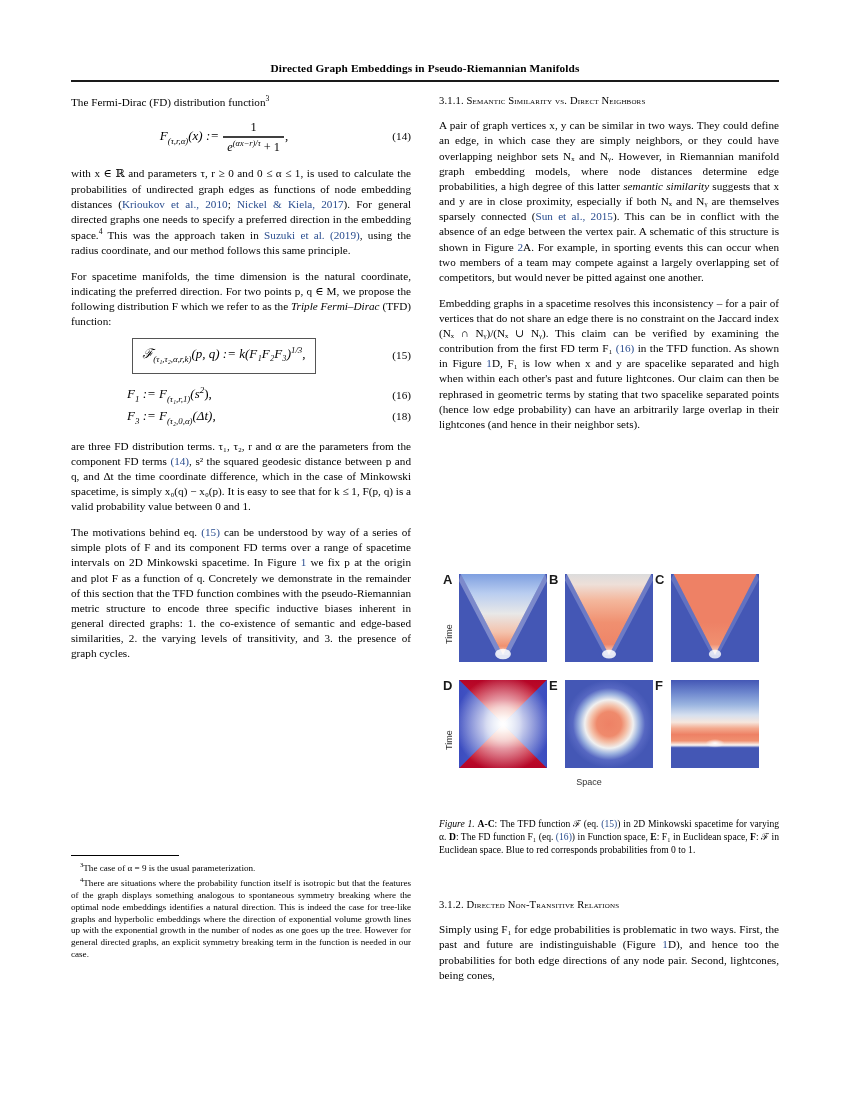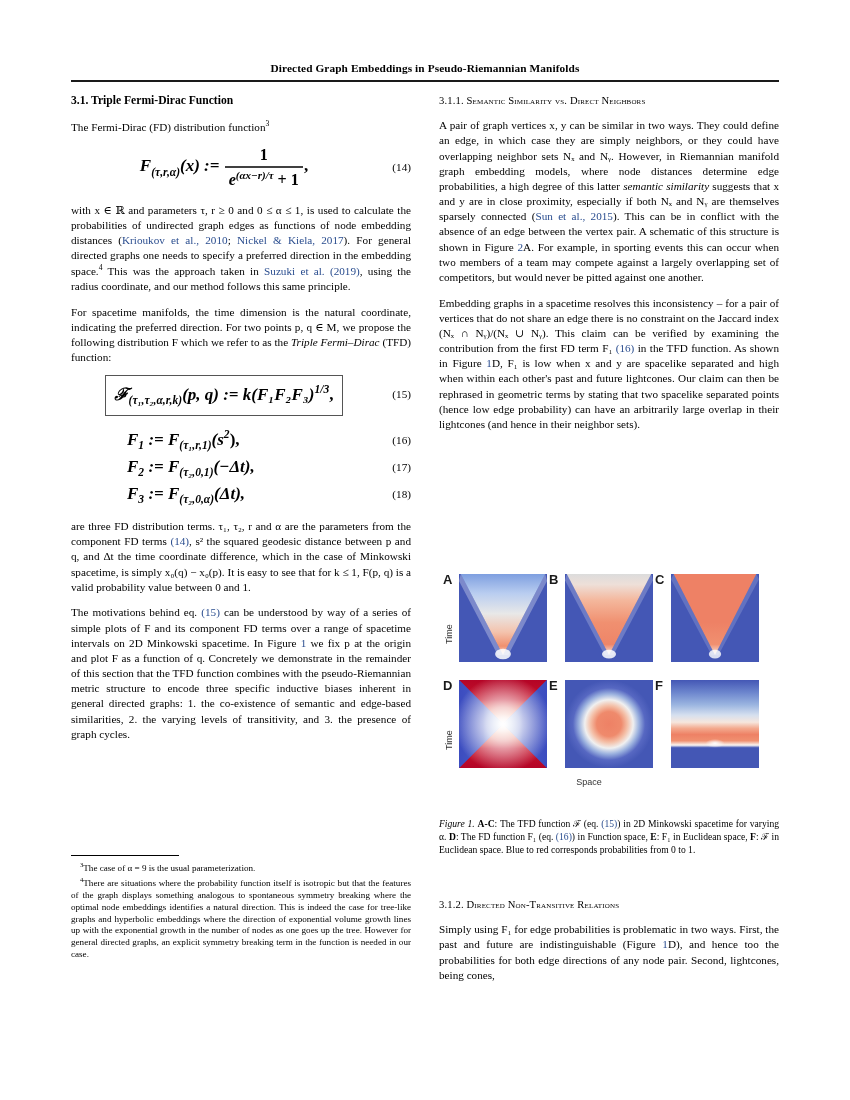--- a/index.html
+++ b/index.html
@@ -78,23 +78,22 @@
   
   .mathrow {
     position: relative;
     margin: 9px 0 11px 0;
     min-height: 18px;
     font-family: "Liberation Serif", "DejaVu Serif", serif;
   }
   .mathbody {
     text-align: center;
     font-style: italic;
-    font-size: 17px;
+    font-size: 13px;
     padding-right: 34px;
-    font-weight: bold;
   }
   .eqnum {
     position: absolute;
     right: 0; top: 50%;
     transform: translateY(-50%);
     font-style: normal;
     font-size: 11.2px;
   }
   .boxed {
     display: inline-block;
@@ -220,21 +219,20 @@
 </head>
 <body>
 
 <div class="page">
 
   <div class="runhead">Directed Graph Embeddings in Pseudo-Riemannian Manifolds</div>
   <div class="runrule"></div>
 
   <div class="col col-left">
 
-    <h3 class="sec">3.1. Triple Fermi-Dirac Function</h3>
 
     <p class="para tight"><span>The Fermi-Dirac (FD) distribution function</span><sup>3</sup></p>
 
     <div class="mathrow">
       <div class="mathbody">
         <span>F</span><sub>(τ,r,α)</sub><span>(x) := </span><span class="frac"><span class="num upr">1</span><span class="den"><span>e</span><sup>(αx−r)/τ</sup><span class="upr"> + 1</span></span></span><span class="upr">,</span>
       </div>
       <span class="eqnum">(14)</span>
     </div>
 
@@ -247,24 +245,20 @@
         <span class="boxed"><span>ℱ</span><sub>(τ₁,τ₂,α,r,k)</sub><span>(p, q) := k(F₁F₂F₃)</span><sup>1/3</sup><span class="upr">,</span></span>
       </div>
       <span class="eqnum">(15)</span>
     </div>
 
 
     <div class="eqstack">
       <div class="mathrow">
         <div class="mathbody"><span>F</span><sub>1</sub><span> := F</span><sub>(τ₁,r,1)</sub><span>(s</span><sup>2</sup><span class="upr">),</span></div>
         <span class="eqnum">(16)</span>
-      </div>
-      <div class="mathrow">
-        <div class="mathbody"><span>F</span><sub>2</sub><span> := F</span><sub>(τ₂,0,1)</sub><span>(−Δt),</span></div>
-        <span class="eqnum">(17)</span>
       </div>
       <div class="mathrow">
         <div class="mathbody"><span>F</span><sub>3</sub><span> := F</span><sub>(τ₂,0,α)</sub><span>(Δt),</span></div>
         <span class="eqnum">(18)</span>
       </div>
     </div>
 
     <p class="para"><span>are three FD distribution terms. τ₁, τ₂, r and α are the parameters from the component FD terms </span><span class="lnk">(14)</span><span>, s² the squared geodesic distance between p and q, and Δt the time coordinate difference, which in the case of Minkowski spacetime, is simply x₀(q) − x₀(p). It is easy to see that for k ≤ 1, F(p, q) is a valid probability value between 0 and 1.</span></p>
 
     <p class="para"><span>The motivations behind eq. </span><span class="lnk">(15)</span><span> can be understood by way of a series of simple plots of F and its component FD terms over a range of spacetime intervals on 2D Minkowski spacetime. In Figure </span><span class="lnk">1</span><span> we fix p at the origin and plot F as a function of q. Concretely we demonstrate in the remainder of this section that the TFD function combines with the pseudo-Riemannian metric structure to encode three specific inductive biases inherent in general directed graphs: 1. the co-existence of semantic and edge-based similarities, 2. the varying levels of transitivity, and 3. the presence of graph cycles.</span></p>

